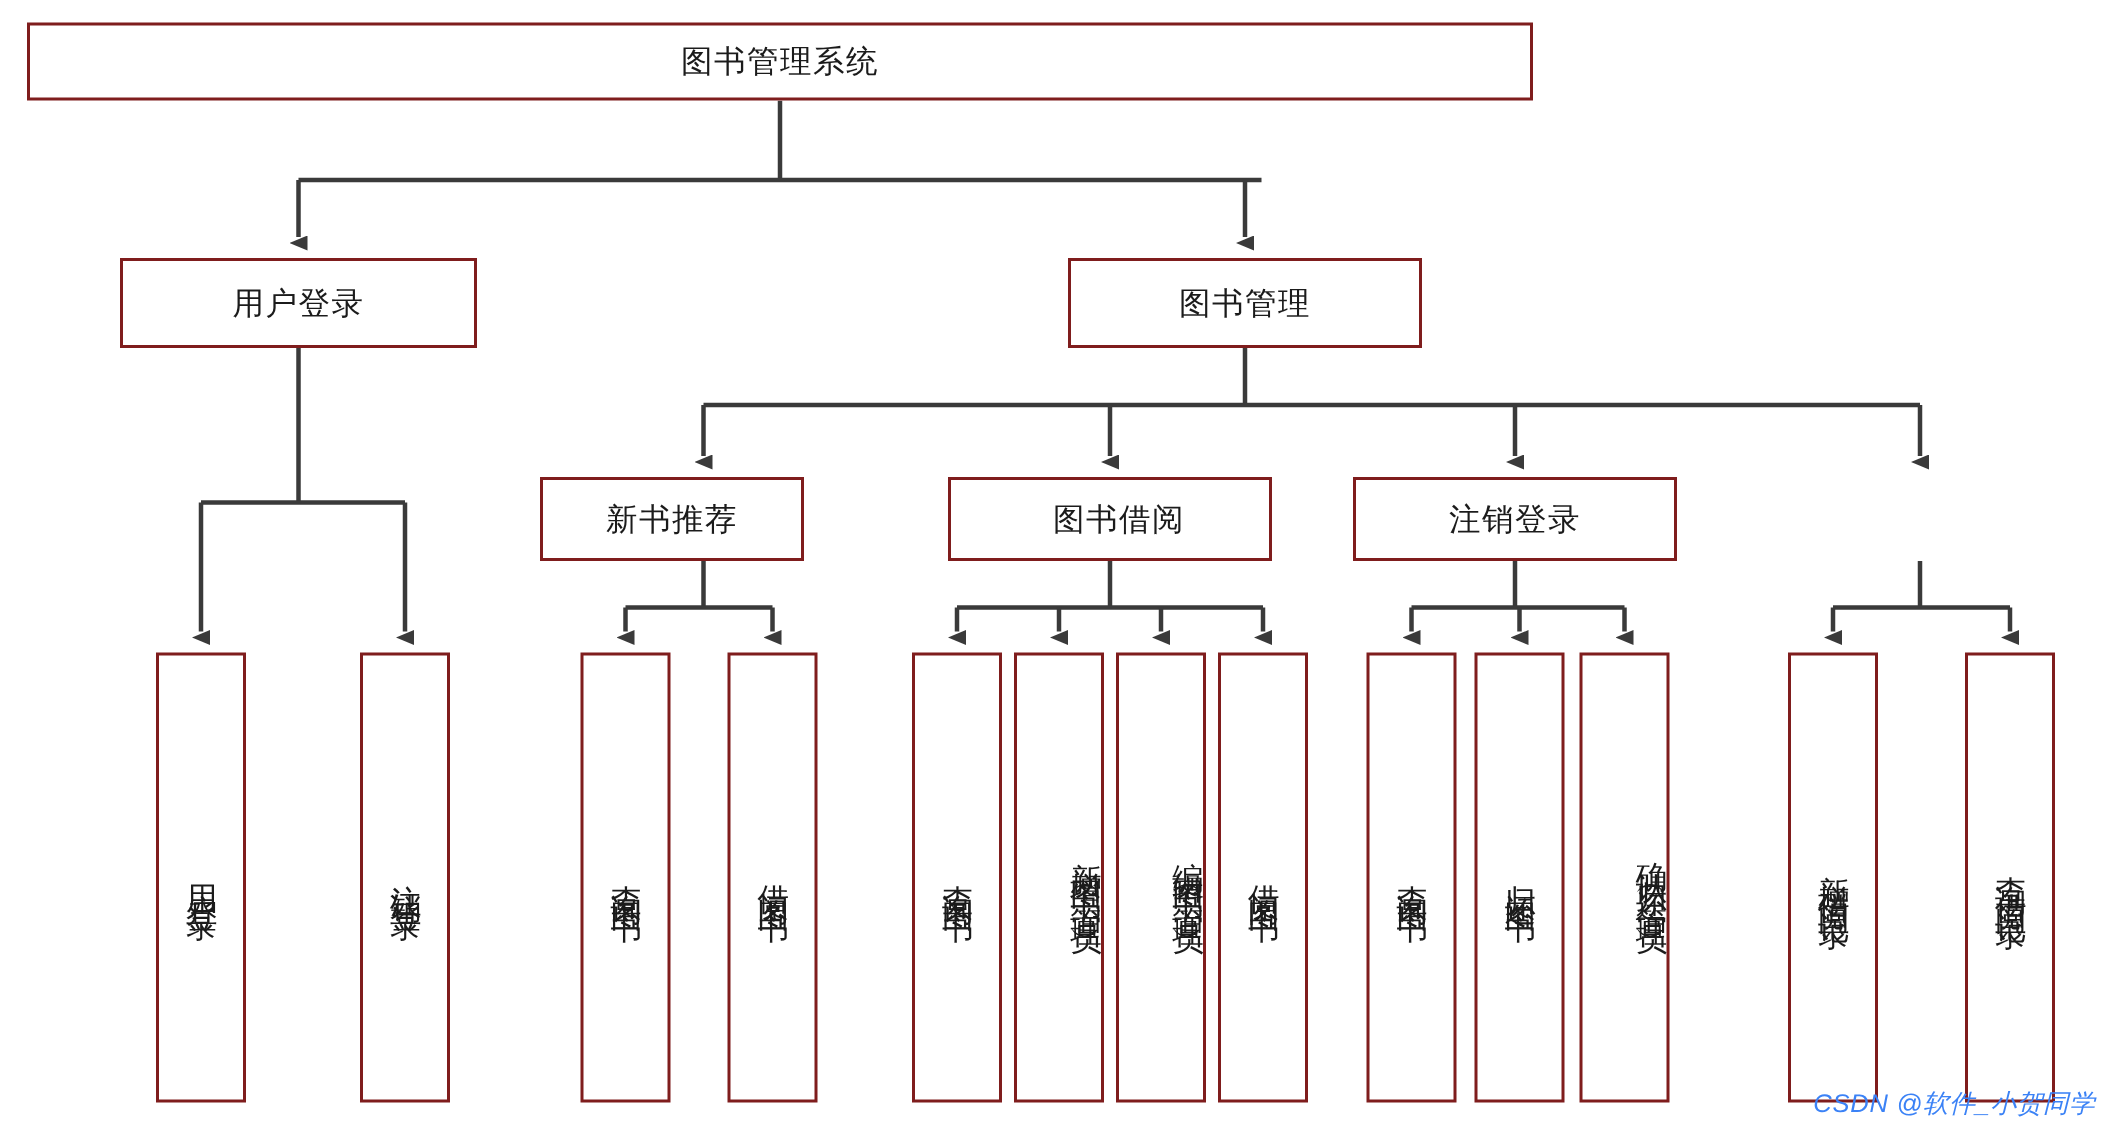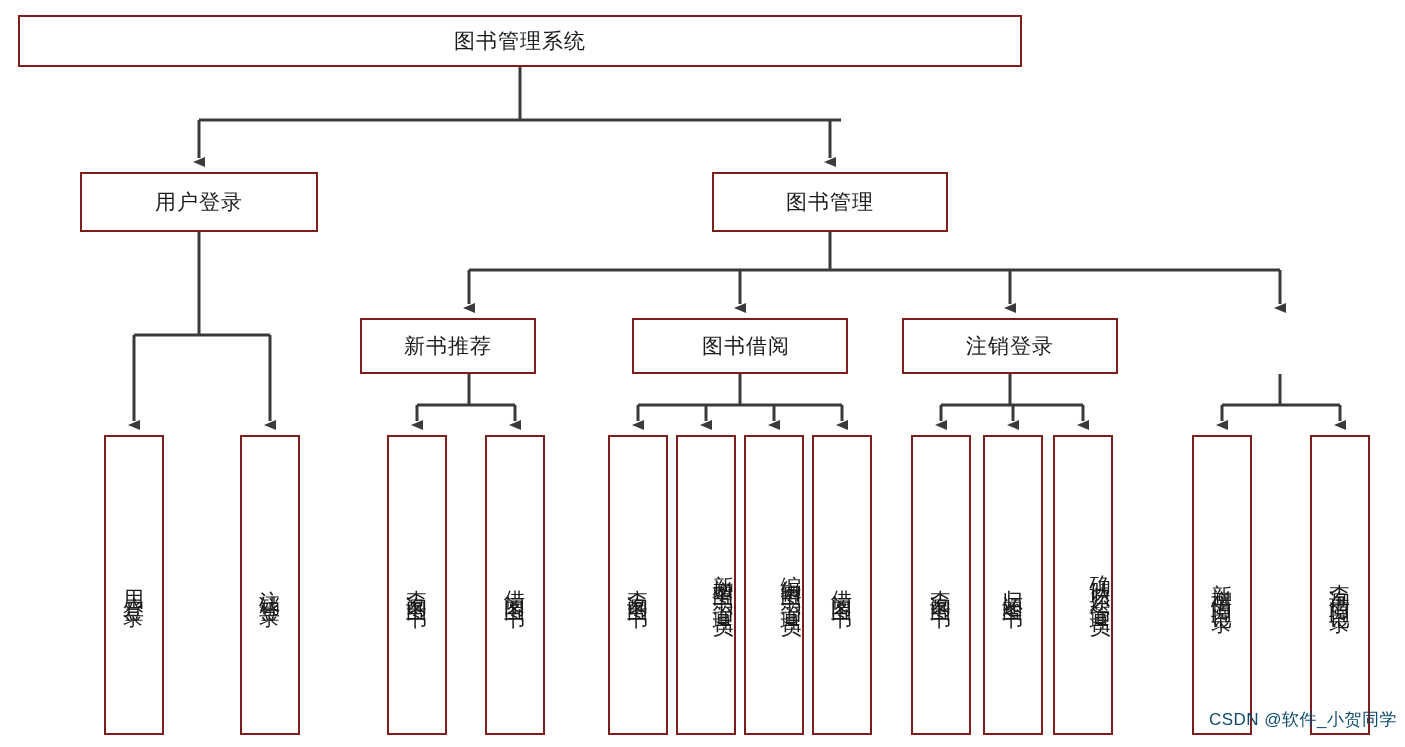--- a/index.html
+++ b/index.html
@@ -47,25 +47,26 @@
     line-height: 1;
     padding: 4px 0;
     white-space: nowrap;
   }
   .node.vert.tall {
     align-items: flex-start;
   }
   .watermark {
     position: absolute;
     right: 8px;
-    bottom: 16px;
+    bottom: 0;
     font-size: 17px;
-    color: #0c4a6e;
+    color: #3b82f6;
     letter-spacing: 0.5px;
     white-space: nowrap;
+    font-style: italic;
   }
 </style>
 </head>
 <body>
 
 <div id="canvas">
 
   <svg class="edges" viewBox="0 0 1405 747" xmlns="http://www.w3.org/2000/svg">
     <defs>
       <marker id="arrow" markerWidth="10" markerHeight="12" refX="1" refY="6" orient="auto" markerUnits="userSpaceOnUse">

